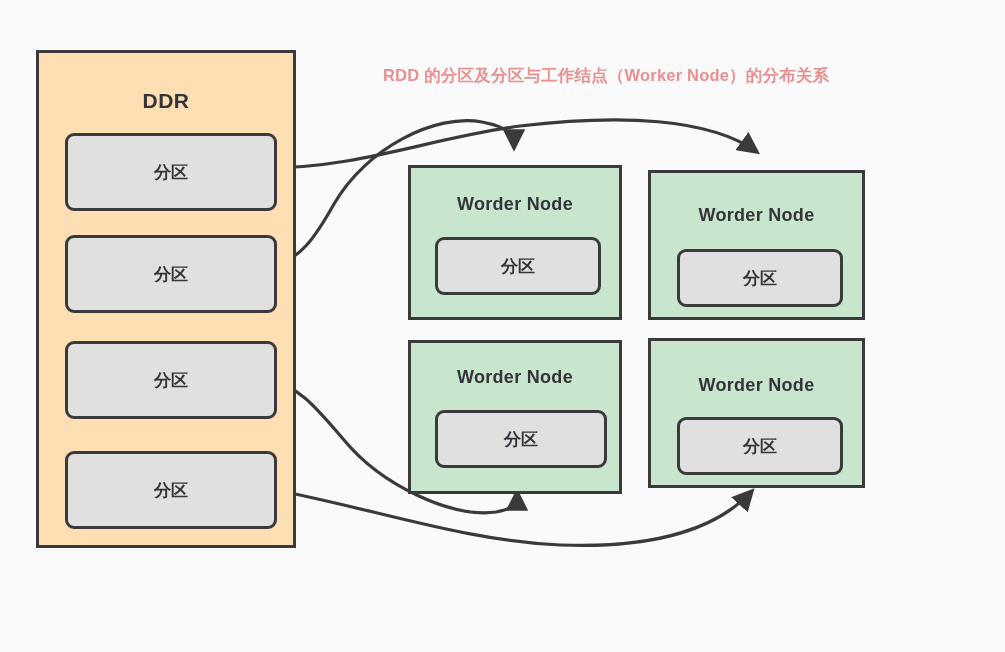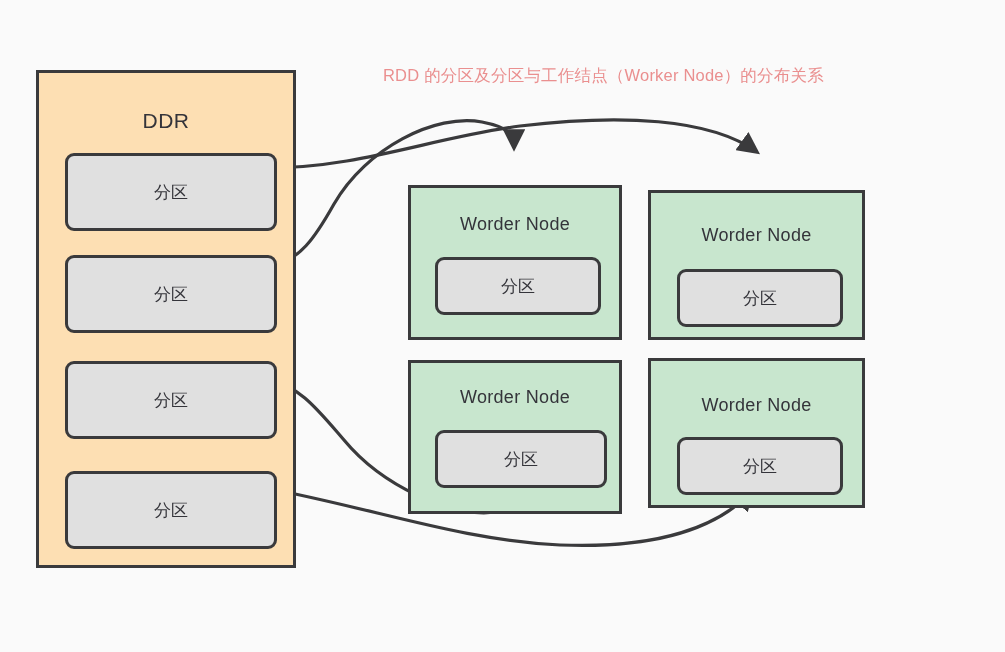--- a/index.html
+++ b/index.html
@@ -9,33 +9,33 @@
   }
   body {
     font-family: "Liberation Sans", sans-serif;
   }
   #canvas {
     position: relative;
     width: 1005px;
     height: 652px;
     background: #fafafa;
     overflow: hidden;
+    font-weight: bold;
   }
   #edges {
     position: absolute;
     left: 0;
     top: 0;
     width: 1005px;
     height: 652px;
     pointer-events: none;
   }
   .node {
     position: absolute;
     box-sizing: border-box;
-    margin-top: 20px;
   }
   
   .ddr-box {
     left: 36px;
     top: 50px;
     width: 260px;
     height: 498px;
     background: #fddfb3;
     border: 3px solid #3a3a3c;
   }

